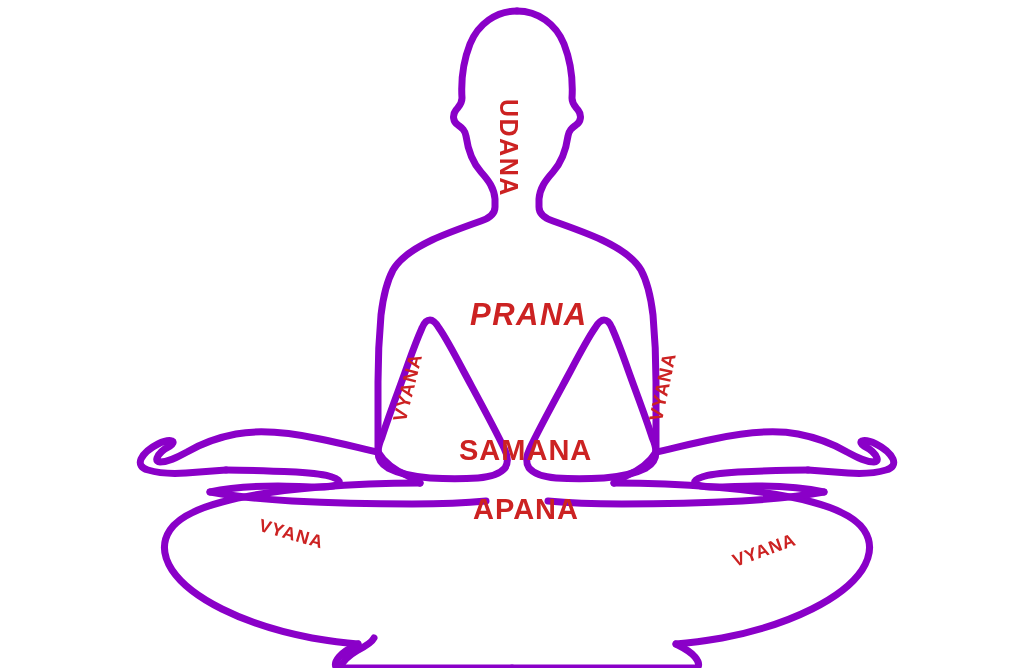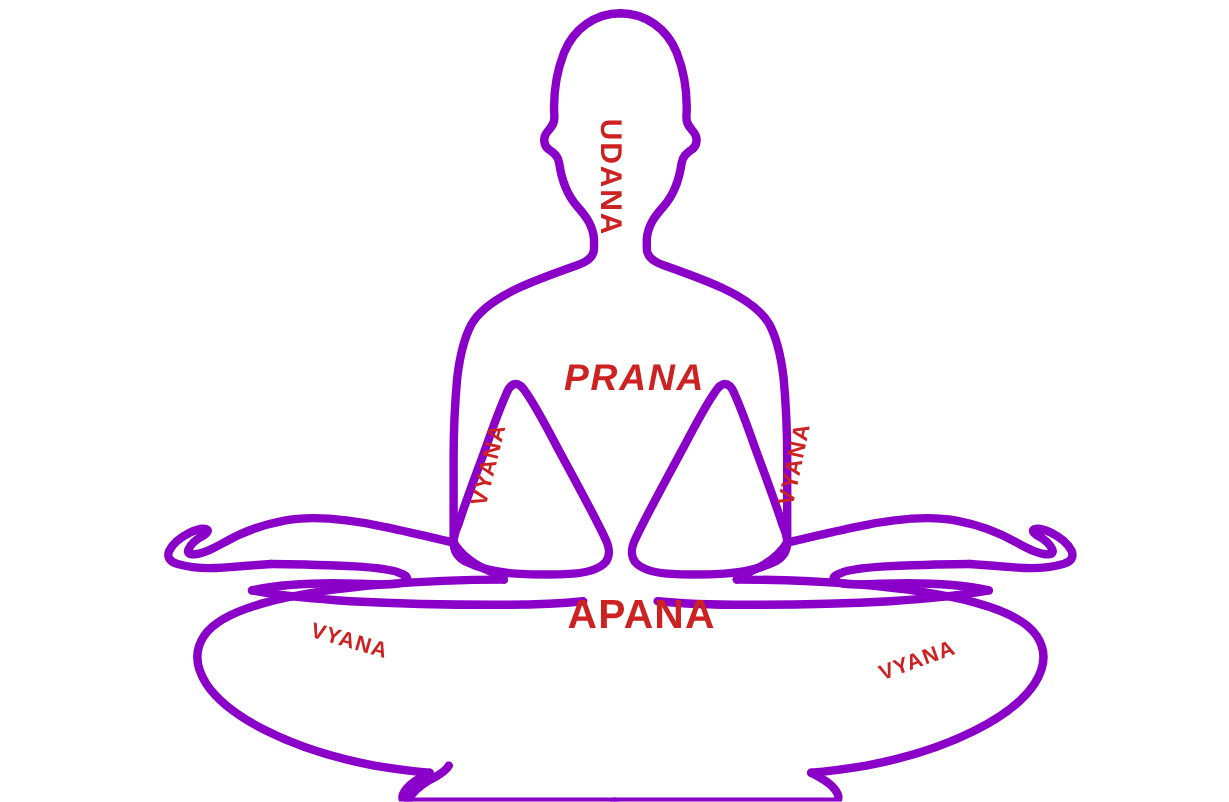--- a/index.html
+++ b/index.html
@@ -50,21 +50,21 @@
   #label-samana {
     left: 459px;
     top: 436px;
     font-size: 29px;
     letter-spacing: 1px;
   }
   
   #label-apana {
     left: 473px;
     top: 495px;
-    font-size: 34px;
+    font-size: 29px;
     letter-spacing: 1px;
     text-align: right;
   }
   
   #label-udana {
     left: 521px;
     top: 99px;
     font-size: 25px;
     letter-spacing: 1.5px;
     transform-origin: 0 0;
@@ -304,20 +304,21 @@
         C 342 662 348 656 358 650
         C 366 646 372 642 374 638
       "></path>
     </g>
   </svg>
 
   <div class="vayu-label" id="label-udana" style="color: rgb(204, 34, 34);">UDANA</div>
 
   <div class="vayu-label" id="label-prana" style="color: rgb(204, 34, 34);">PRANA</div>
 
+  <div class="vayu-label" id="label-samana" style="color: rgb(204, 34, 34);">SAMANA</div>
 
   <div class="vayu-label" id="label-apana" style="color: rgb(204, 34, 34);">APANA</div>
 
   <div class="vayu-label" id="label-vyana-arm-left" style="color: rgb(204, 34, 34);">VYANA</div>
 
   <div class="vayu-label" id="label-vyana-arm-right" style="color: rgb(204, 34, 34);">VYANA</div>
 
   <div class="vayu-label" id="label-vyana-leg-left" style="color: rgb(204, 34, 34);">VYANA</div>
 
   <div class="vayu-label" id="label-vyana-leg-right" style="color: rgb(204, 34, 34);">VYANA</div>

